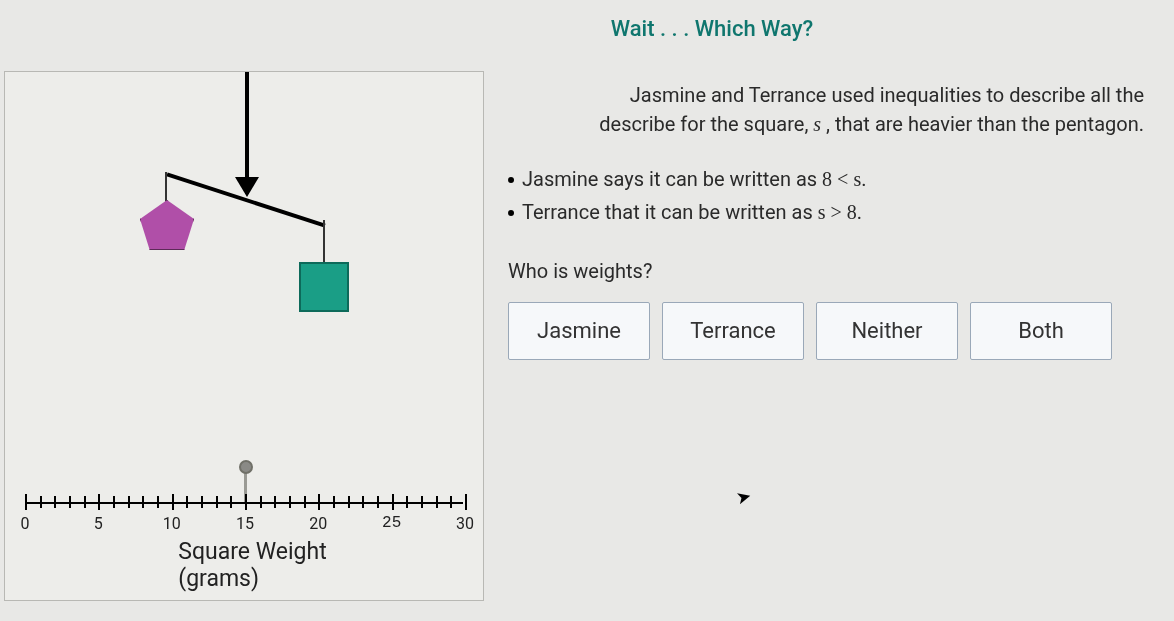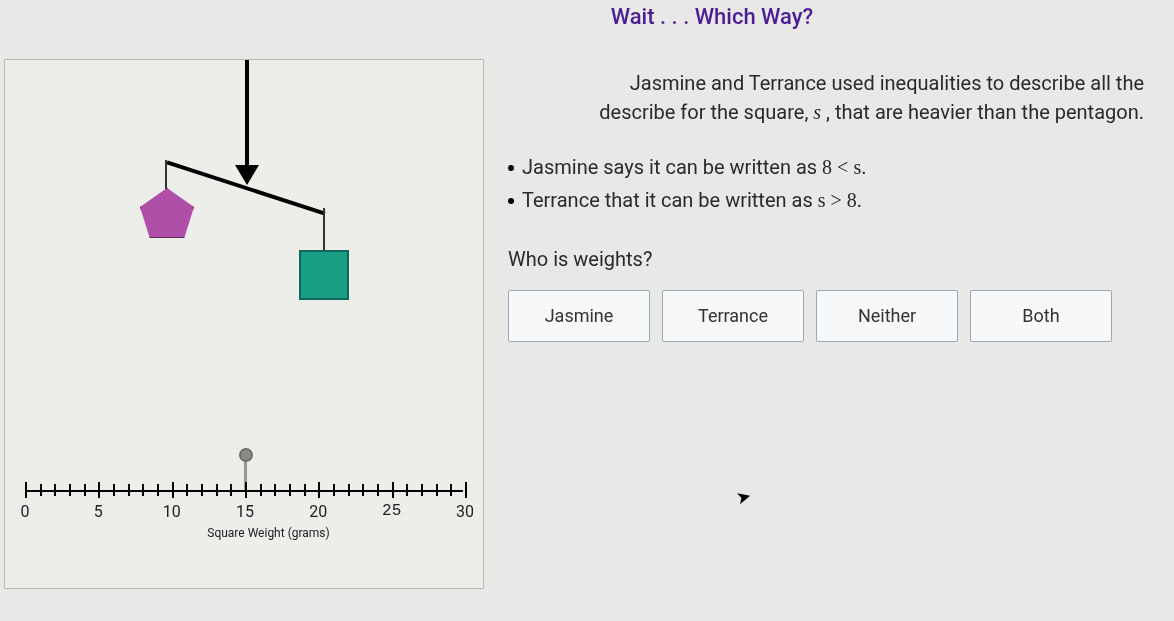--- a/index.html
+++ b/index.html
@@ -6,24 +6,24 @@
   body {
     font-family: -apple-system, BlinkMacSystemFont, "Segoe UI", Roboto, sans-serif;
     background: #e8e8e6;
     width: 1174px;
     height: 621px;
     overflow: hidden;
     color: #2a2a2a;
   }
   .page-title {
     text-align: center;
-    padding-top: 4px;
+    padding-top: 16px;
     font-size: 22px;
     font-weight: 500;
-    color: #4c1d95;
+    color: #0f766e;
     margin-left: 250px;
   }
   .layout {
     display: flex;
     gap: 10px;
   }
   .left-panel {
     width: 480px;
     height: 530px;
     border: 1px solid #b8b8b4;
@@ -107,21 +107,21 @@
     left:219px; top:-30px;
     width:3px; height:30px;
     background:#9a9a94;
   }
   .hline { position:absolute; left:0; right:0; top:0; height:2px; background:#000;}
   .tick { position:absolute; top:-6px; width:2px; height:12px; background:#000;}
   .tick.major { top:-8px; height:16px;}
   .tick-label { position:absolute; top:12px; font-size:16px; color:#222; transform:translateX(-50%);}
   .axis-label {
     position:absolute; top:36px; left:50%; transform:translateX(-30%);
-    font-size:12px; color:#222;
+    font-size:23px; color:#222;
   }
 
   .right-panel {
     flex:1;
     padding: 40px 30px 0 14px;
     font-size: 20px;
     line-height:1.45;
     color:#2a2a2a;
   }
   .intro { margin-bottom:26px;text-align:right; }
@@ -131,21 +131,21 @@
   .dot {width:6px;height:6px;background:#000;border-radius:3px;flex-shrink:0;}
   .mtxt { font-family: Georgia, 'Times New Roman', serif;}
   .q { margin-bottom:16px;}
   .answers { display:flex; gap:12px; flex-wrap:wrap;}
   .ans-btn {
     border:1px solid #9aa8b8;
     background:#f6f8fa;
     padding:12px 0;
     width:142px;
     text-align:center;
-    font-size:18px;
+    font-size:22px;
     color:#333;
     cursor:pointer;
     border-radius:2px;
   }
   .cursor-icon {
     position:absolute;
     left:736px; top:486px;
     font-size:18px;
     color:#000;
     transform: rotate(-15deg);

